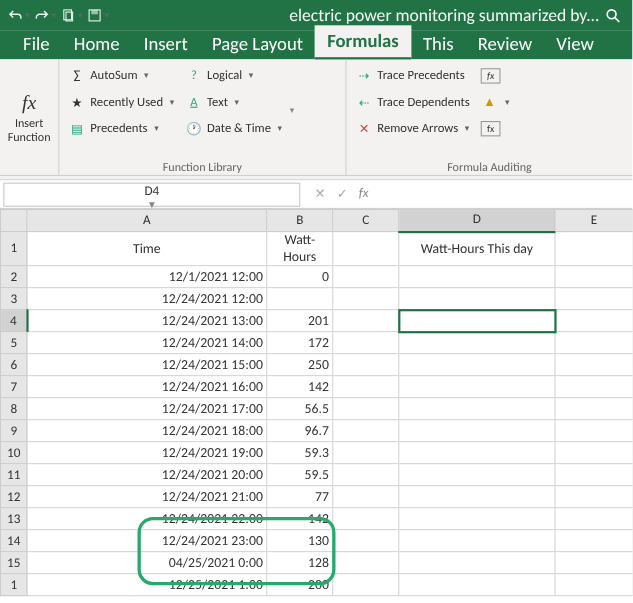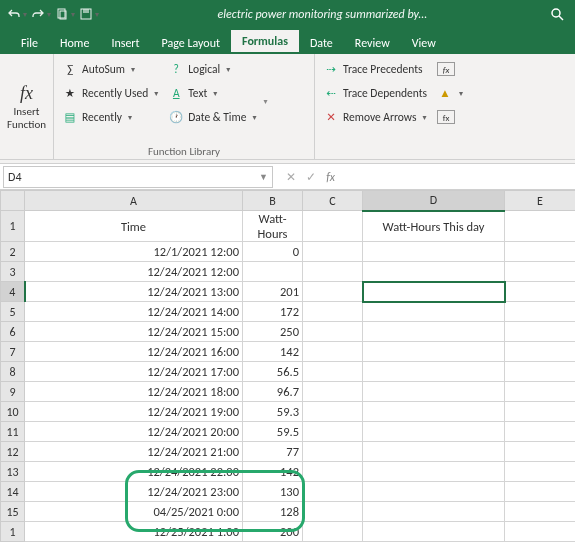--- a/index.html
+++ b/index.html
@@ -2,43 +2,43 @@
 <html><head>
 <meta charset="utf-8">
 <style>
   * { box-sizing: border-box; margin: 0; padding: 0; font-family: 'Segoe UI', Calibri, sans-serif; }
   body { width: 575px; height: 548px; overflow: hidden; background: #fff; font-size: 12px; }
 
   
   .titlebar { background: #217346; height: 28px; display: flex; align-items: center; color: #fff; padding: 0 6px; }
   .qat { display: flex; gap: 2px; align-items: center; }
   .qat-btn { width: 22px; height: 22px; display: flex; align-items: center; justify-content: center; opacity: 0.9; }
-  .title { flex: 1; text-align: center; font-size: 12px; opacity: 0.95; font-style: italic; }
+  .title { flex: 1; text-align: right; font-size: 16px; opacity: 0.95; }
   .search-btn { width: 24px; height: 24px; display: flex; align-items: center; justify-content: center; }
 
   
   .tabs { background: #217346; height: 26px; display: flex; align-items: flex-end; padding: 0 10px; gap: 0; }
-  .tab { padding: 4px 11px; font-size: 12px; color: #fff; }
+  .tab { padding: 4px 11px; font-size: 17px; color: #fff; }
   .tab.active { background: #f3f2f1; color: #217346; font-weight: 700; border-bottom: 2px solid #217346; }
   .tab.file { color: #fff; }
 
   
   .ribbon { background: #f3f2f1; height: 106px; display: flex; border-bottom: 1px solid #d0d0d0; }
   .group { border-right: 1px solid #d0d0d0; display: flex; flex-direction: column; padding: 3px 5px 1px 5px; }
   .group-body { flex: 1; display: flex; gap: 4px; }
   .group-label { text-align: center; font-size: 11px; color: #666; padding-top: 1px; }
   .big-btn { display: flex; flex-direction: column; align-items: center; justify-content: center; width: 50px; font-size: 11px; gap: 2px; color: #333; }
   .btn-col { display: flex; flex-direction: column; gap: 0; }
   .small-btn { display: flex; align-items: center; gap: 4px; font-size: 11.5px; color: #333; padding: 2px 3px; height: 24px; white-space: nowrap; }
   .small-btn .ic { width: 16px; height: 16px; display: inline-flex; align-items: center; justify-content: center; }
   .dd { font-size: 8px; color: #666; margin-left: 2px; }
 
   
   .fbar-row { display: flex; align-items: center; border-bottom: 1px solid #d0d0d0; height: 26px; background: #fff; }
-  .namebox { width: 270px; height: 22px; border: 1px solid #c8c8c8; margin: 2px 3px; display: flex; align-items: center; padding: 0 4px; font-size: 12px; color: #333; justify-content: space-between; }
+  .namebox { width: 270px; height: 22px; border: 1px solid #c8c8c8; margin: 2px 3px; display: flex; align-items: center; padding: 0 4px; font-size: 12px; color: #333; justify-content: space-between; flex-direction: column; }
   .namebox .dd2 { color: #888; font-size: 9px; }
   .fbar-btns { display: flex; gap: 10px; padding: 0 10px; color: #aaa; }
   .fbar-fx { font-style: italic; font-size: 12px; color: #888; }
   .fbar-input { flex: 1; padding-left: 6px; }
 
   
   .grid-wrap { position: relative; }
   table.sheet { border-collapse: collapse; width: 100%; table-layout: fixed; }
   .colhdr th { background: #e6e6e6; border: 1px solid #ccc; height: 20px; font-weight: 400; font-size: 12px; color: #333; text-align: center; }
   .colhdr th.sel { background: #d2d2d2; border-bottom: 2px solid #217346; }
@@ -92,21 +92,21 @@
       </svg>
     </div>
 </div>
 
 <div class="tabs">
   <div class="tab file">File</div>
   <div class="tab">Home</div>
   <div class="tab">Insert</div>
   <div class="tab">Page Layout</div>
   <div class="tab active">Formulas</div>
-  <div class="tab">Date</div>
+  <div class="tab">This</div>
   <div class="tab">Review</div>
   <div class="tab">View</div>
 </div>
 
 <div class="ribbon">
   <div class="group" style="width:54px">
     <div class="group-body">
       <div class="big-btn">
         <span style="font-style:italic;font-size:18px;font-family:serif">fx</span>
         <span style="text-align:center;line-height:1.1">Insert<br>Function</span>
@@ -123,21 +123,21 @@
             <span>AutoSum</span>
             <span class="dd">▾</span>
           </div>
         <div class="small-btn">
             <span class="ic">★</span>
             <span>Recently Used</span>
             <span class="dd">▾</span>
           </div>
         <div class="small-btn">
             <span class="ic" style="color:#2a7">▤</span>
-            <span>Recently</span>
+            <span>Precedents</span>
             <span class="dd">▾</span>
           </div>
       </div>
       <div class="btn-col">
         <div class="small-btn">
             <span class="ic" style="color:#2a7">?</span>
             <span>Logical</span>
             <span class="dd">▾</span>
           </div>
         <div class="small-btn">
@@ -180,20 +180,21 @@
           </div>
         <div class="small-btn">
             <span class="ic" style="color:#c90">▲</span>
             <span class="dd">▾</span>
           </div>
         <div class="small-btn">
             <span class="ic" style="border:1px solid #999;font-size:9px;width:18px;height:14px">fx</span>
           </div>
       </div>
     </div>
+    <div class="group-label">Formula Auditing</div>
   </div>
 </div>
 
 <div style="height:4px;background:#f3f2f1;border-bottom:1px solid #d0d0d0"></div>
 
 <div class="fbar-row">
   <div class="namebox">
     <span>D4</span>
     <span class="dd2">▼</span>
   </div>

